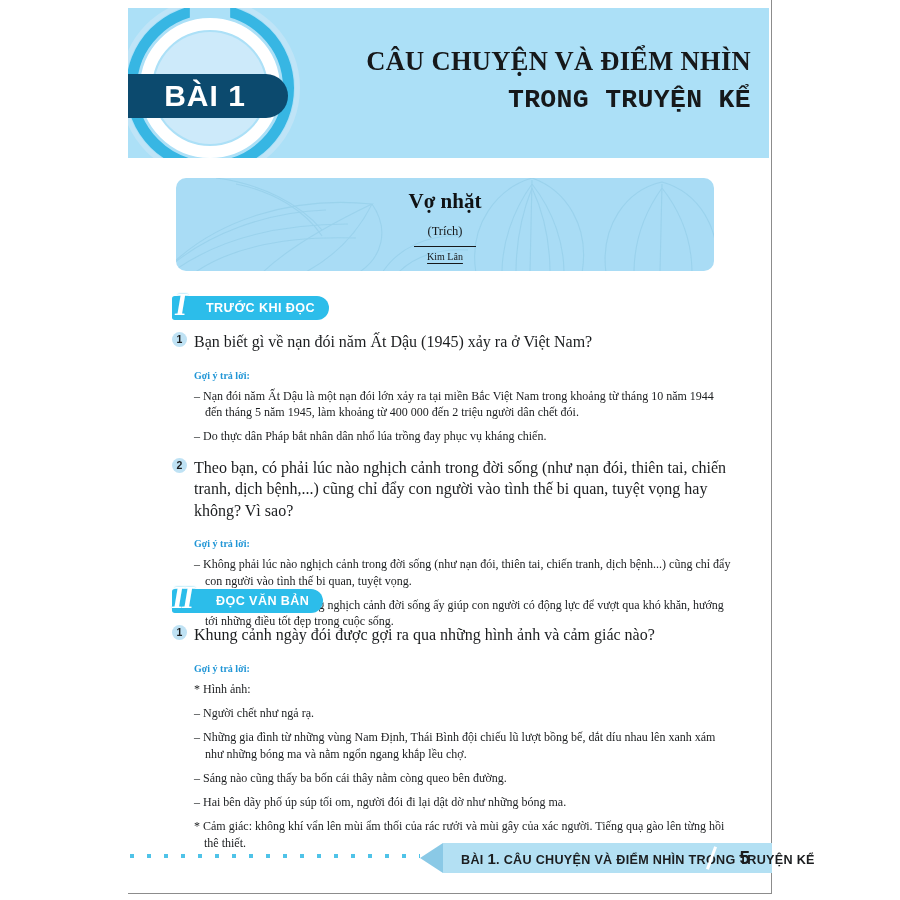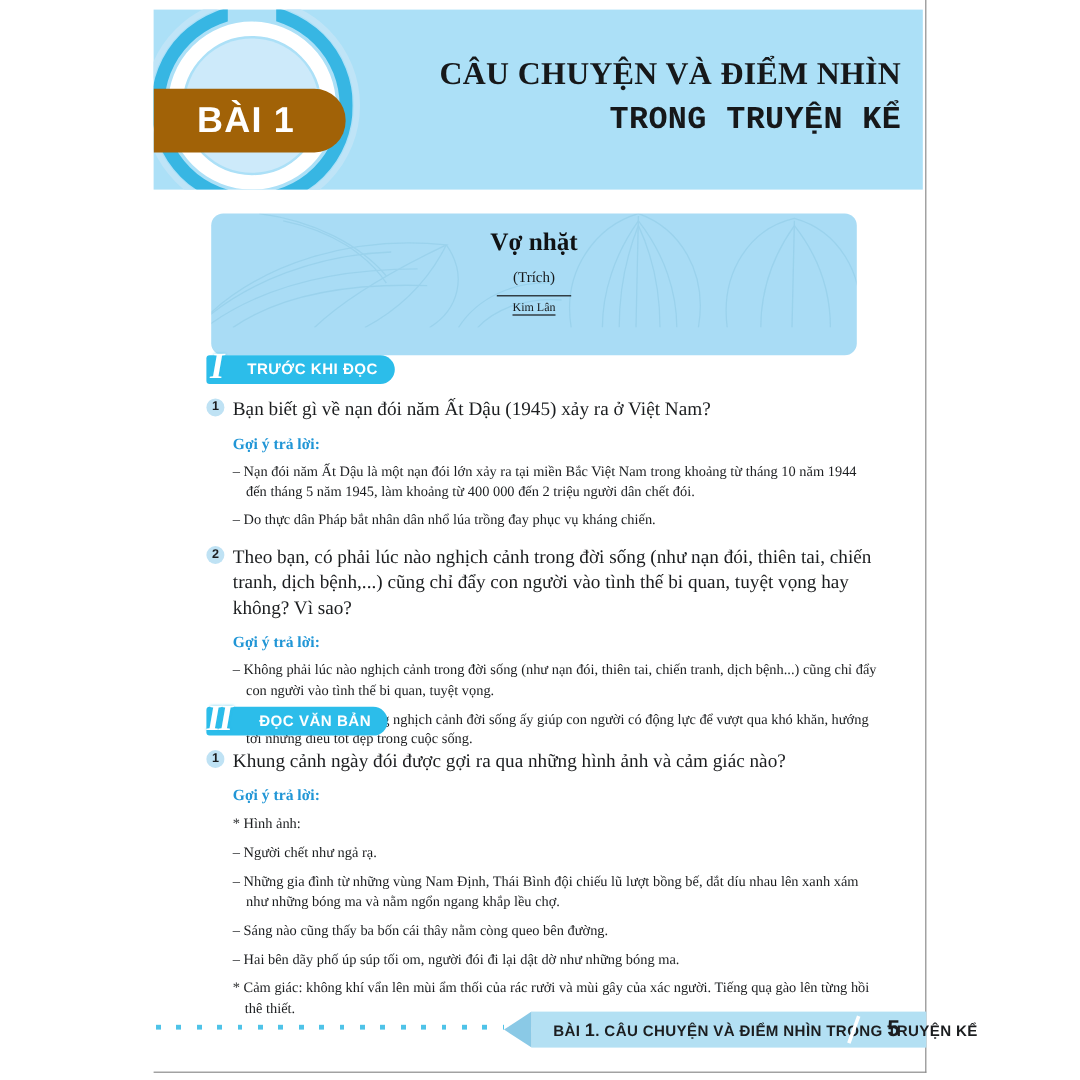--- a/index.html
+++ b/index.html
@@ -75,22 +75,22 @@
     width: 180px; height: 180px;
     border-radius: 50%;
     border: 5px solid #bfe4f7;
     box-sizing: border-box;
   }
   #bai-badge {
     position: absolute;
     left: 0;
     top: 66px;
     width: 160px;
-    height: 53px;
-    background: #a16207;
+    height: 44px;
+    background: #0c4a6e;
     border-top-right-radius: 26px;
     border-bottom-right-radius: 26px;
   }
   #bai-badge span {
     position: absolute;
     left: 0; right: 6px;
     top: 50%;
     transform: translateY(-50%);
     text-align: center;
     color: #ffffff;
@@ -113,21 +113,21 @@
     letter-spacing: 0.3px;
   }
   #header-title .l2 { display: block; font-family: Liberation Mono, monospace; }
 
   
   #title-box {
     position: absolute;
     left: 48px;
     top: 178px;
     width: 538px;
-    height: 118px;
+    height: 93px;
     background: #a9dcf5;
     border-radius: 10px;
     overflow: hidden;
   }
   #title-box .leafbg {
     position: absolute;
     inset: 0;
     opacity: 0.34;
   }
   #title-inner {
@@ -232,22 +232,22 @@
   }
   .q-text {
     font-size: 16px;
     line-height: 1.35;
     color: #1b1d1f;
     text-indent: 0;
   }
   .ans-label {
     color: #2196d6;
     font-weight: bold;
-    font-size: 13px;
-    margin: 9px 0 7px 22px;
+    font-size: 10px;
+    margin: 17px 0 7px 22px;
   }
   .ans-item {
     font-size: 12px;
     line-height: 1.36;
     color: #1b1d1f;
     margin: 0 0 8px 22px;
     text-indent: -11px;
     padding-left: 11px;
   }
   .ans-item.star { text-indent: -10px; padding-left: 10px; }

